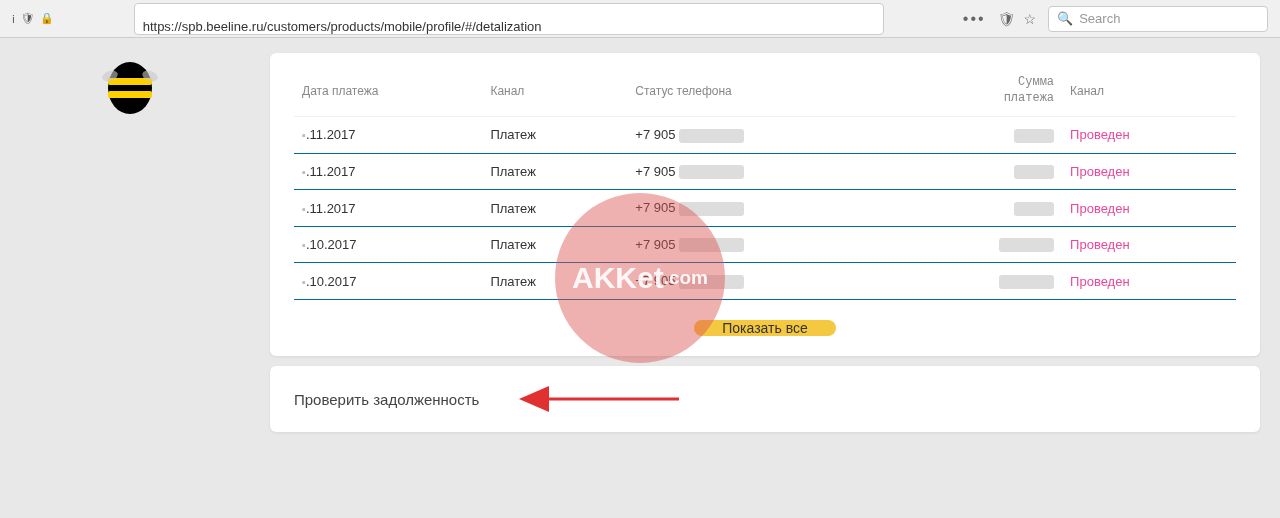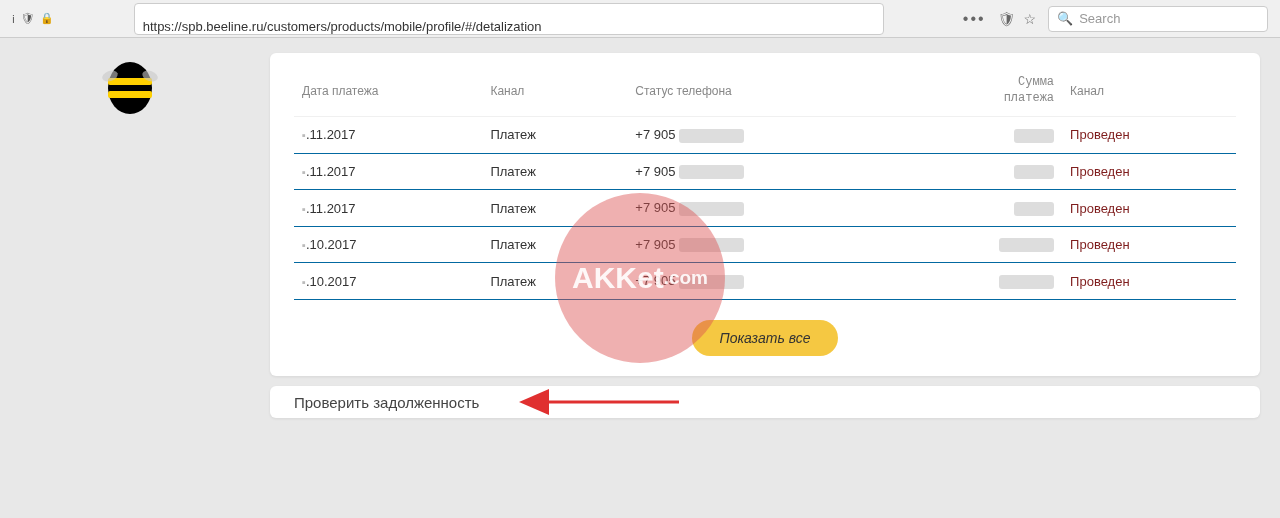--- a/index.html
+++ b/index.html
@@ -138,52 +138,51 @@
       padding: 10px 8px;
       font-size: 13px;
       border-bottom: 1px solid #0369a1;
       color: #333;
     }
     .payments-table td.right {
       text-align: right;
       color: #aaa;
     }
     .payments-table td.status {
-      color: #7f1d1d;
+      color: #ec4899;
     }
 
     .blurred {
       background: #ddd;
       border-radius: 3px;
       color: transparent;
       display: inline-block;
       min-width: 60px;
       height: 14px;
       vertical-align: middle;
     }
 
     .show-all-btn {
       display: block;
       margin: 16px auto 4px auto;
       background: #f5c842;
       border: none;
       border-radius: 20px;
-      padding: 10px 28px;
+      padding: 0 28px;
       font-size: 14px;
       color: #333;
       cursor: pointer;
       font-weight: 500;
-      font-style: italic;
     }
 
     
     .debt-card {
       background: #fff;
       border-radius: 6px;
-      padding: 1px 24px;
+      padding: 18px 24px;
       box-shadow: 0 1px 3px rgba(0,0,0,0.08);
       display: flex;
       align-items: center;
       gap: 20px;
       position: relative;
     }
 
     .debt-title {
       font-size: 15px;
       color: #444;

